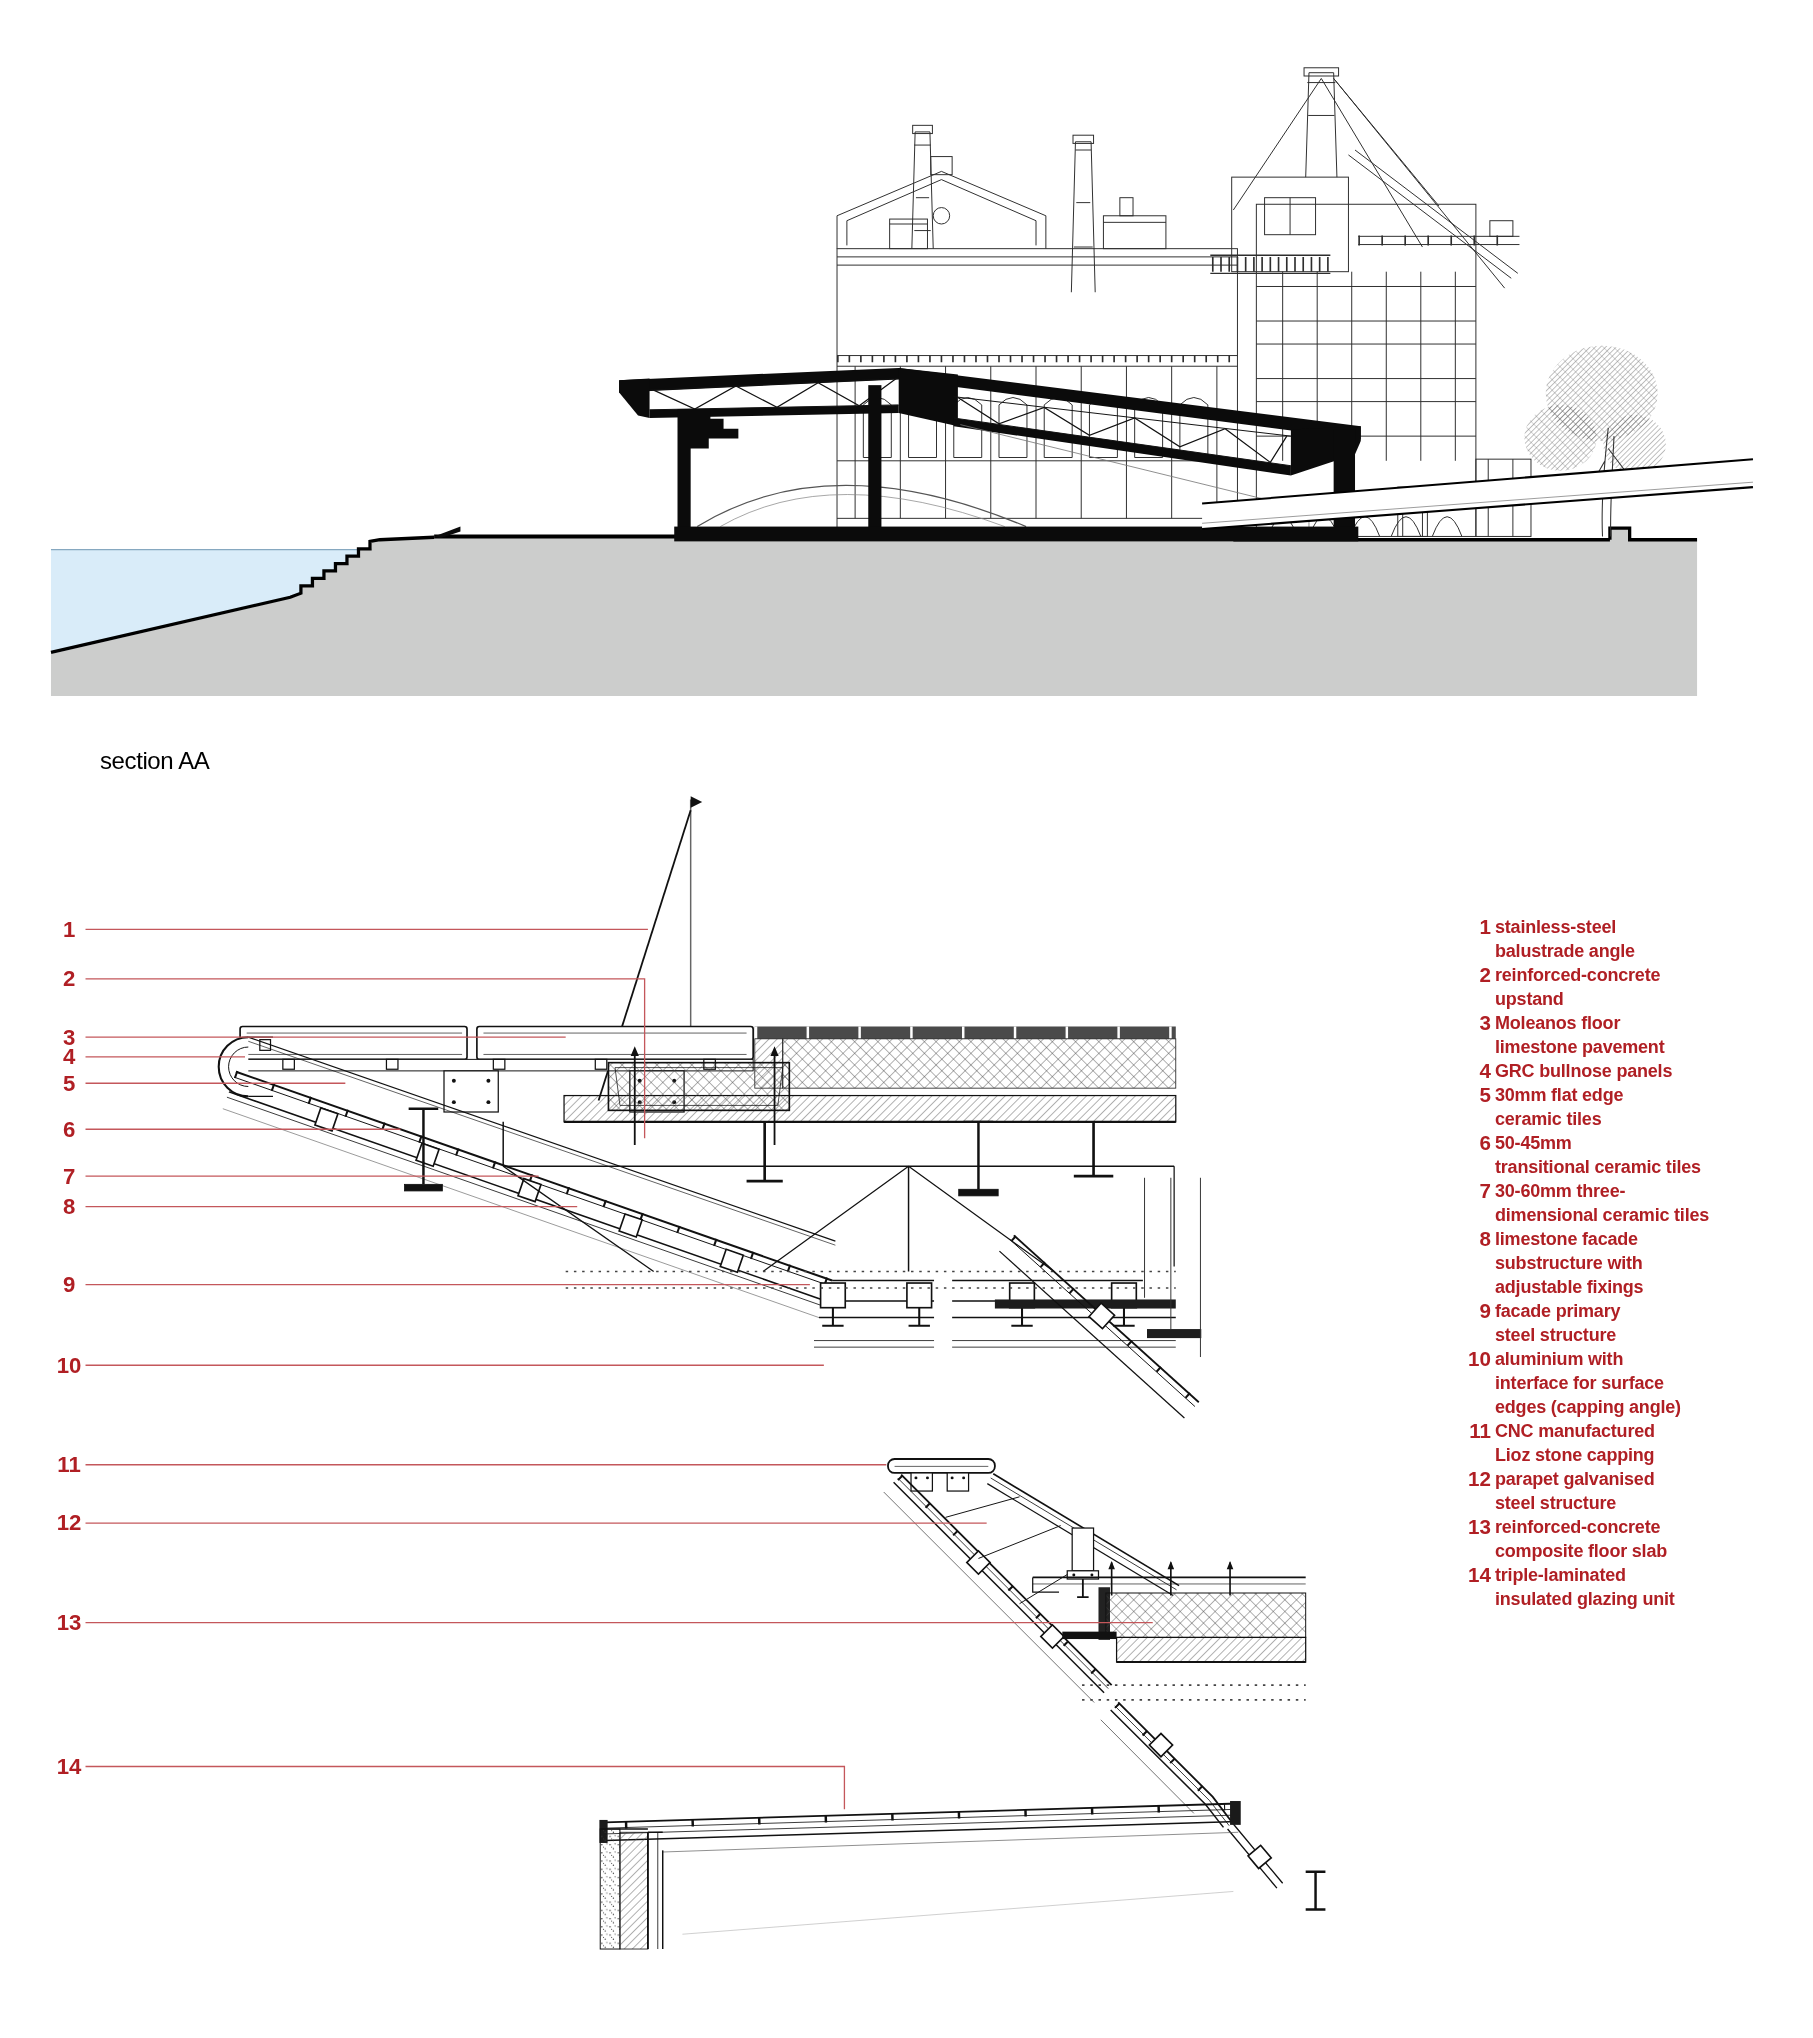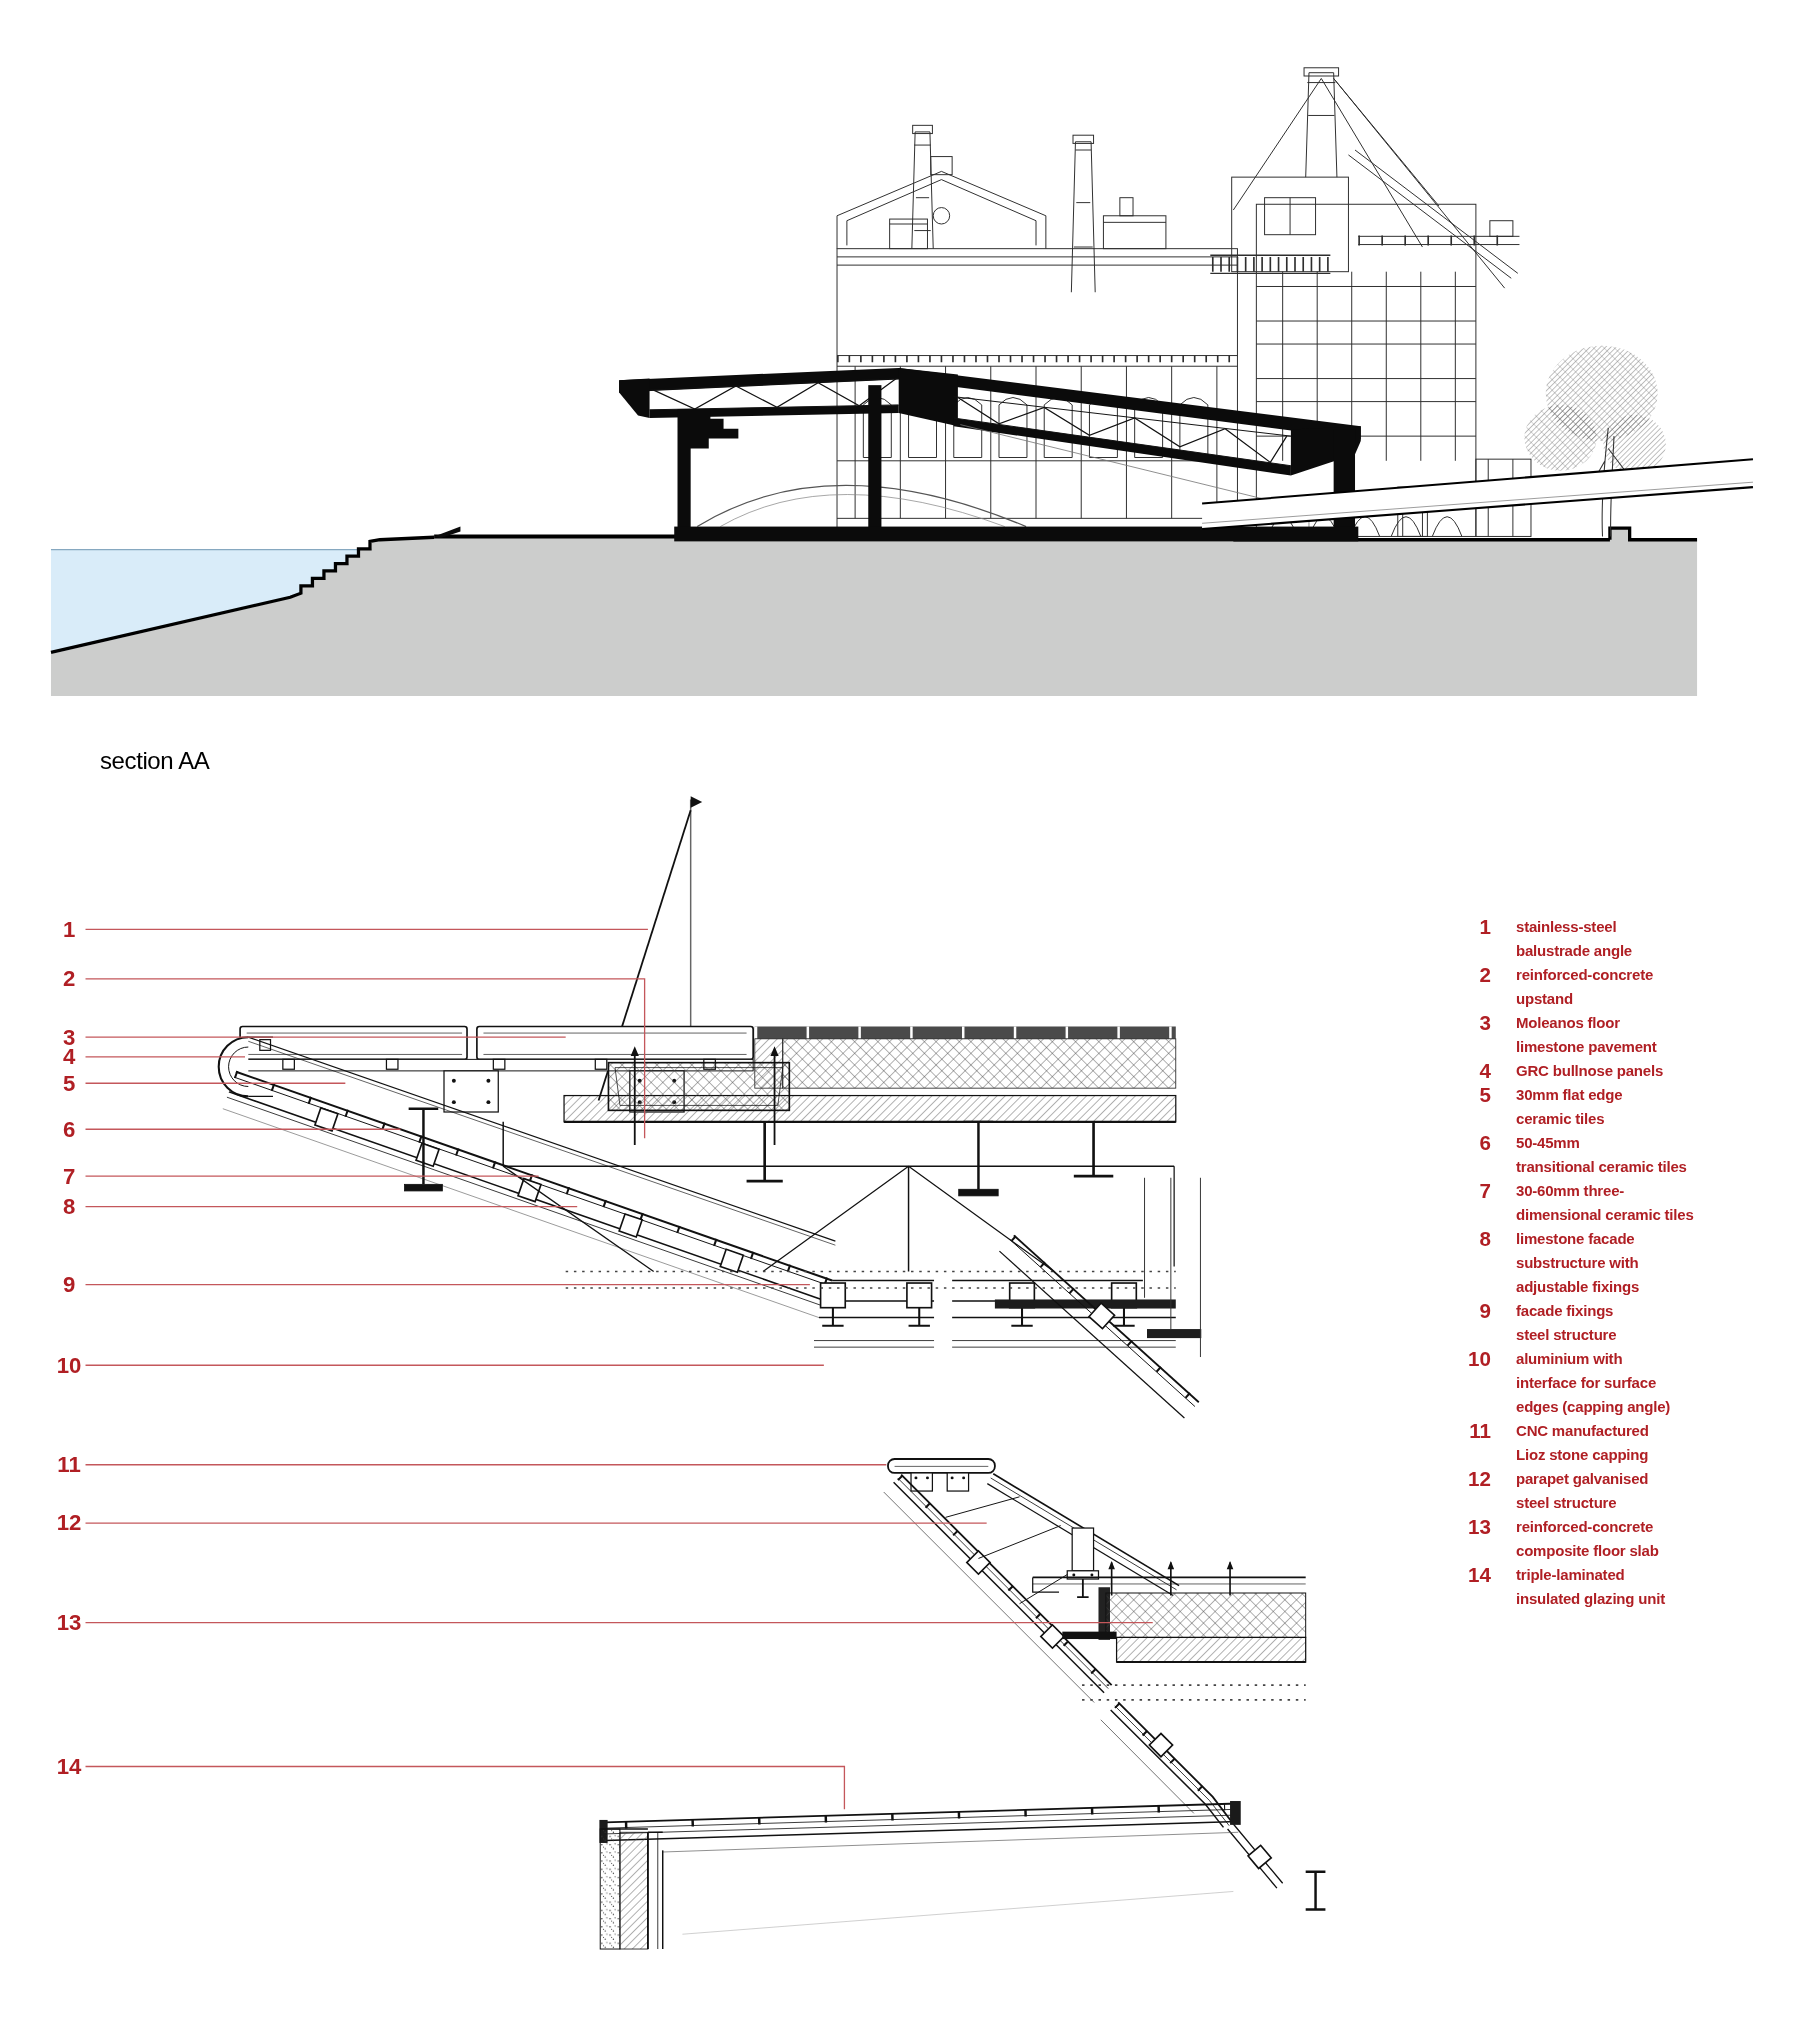--- a/index.html
+++ b/index.html
@@ -4,21 +4,21 @@
 <style>
   html,body{margin:0;padding:0;background:#ffffff;}
   .page{position:relative;width:1813px;height:2039px;background:#fff;overflow:hidden;
         font-family:"Liberation Sans", sans-serif;}
   svg{position:absolute;left:0;top:0;}
   .section-title{position:absolute;left:100px;top:747px;font-size:24px;font-weight:400;
         letter-spacing:-0.4px;color:#000;}
   .legend{position:absolute;left:1444px;top:915px;width:354px;}
   .lg-row{display:flex;height:24px;line-height:24px;}
   .lg-num{width:47px;text-align:right;font-weight:700;font-size:20.6px;color:var(--red);}
-  .lg-text{margin-left:25px;font-weight:700;font-size:15px;color:var(--red);white-space:nowrap;
+  .lg-text{margin-left:4px;font-weight:700;font-size:18px;color:var(--red);white-space:nowrap;
         letter-spacing:-0.2px;}
   .callout-num{font-family:"Liberation Sans",sans-serif;font-size:27px;font-weight:700;}
 </style>
 </head>
 <body>
 
 <div class="page">
 
 <svg width="1813" height="2039" viewBox="0 0 2205 2479">
   <defs>
@@ -449,21 +449,21 @@
       <div class="lg-row">
         <span class="lg-num"></span>
         <span class="lg-text">substructure with</span>
       </div>
       <div class="lg-row">
         <span class="lg-num"></span>
         <span class="lg-text">adjustable fixings</span>
       </div>
       <div class="lg-row">
         <span class="lg-num">9</span>
-        <span class="lg-text">facade fixings</span>
+        <span class="lg-text">facade primary</span>
       </div>
       <div class="lg-row">
         <span class="lg-num"></span>
         <span class="lg-text">steel structure</span>
       </div>
       <div class="lg-row">
         <span class="lg-num">10</span>
         <span class="lg-text">aluminium with</span>
       </div>
       <div class="lg-row">

